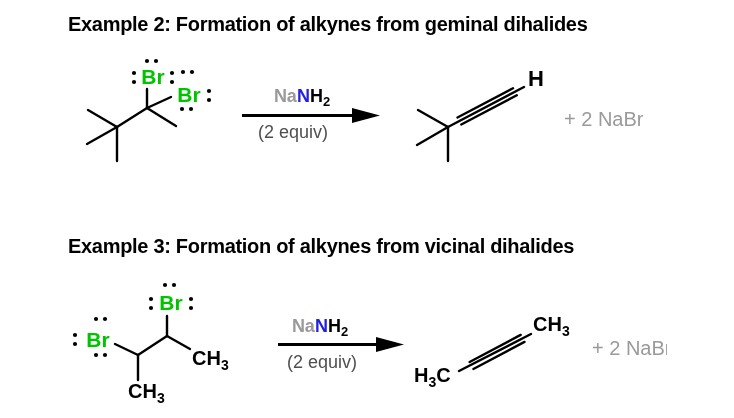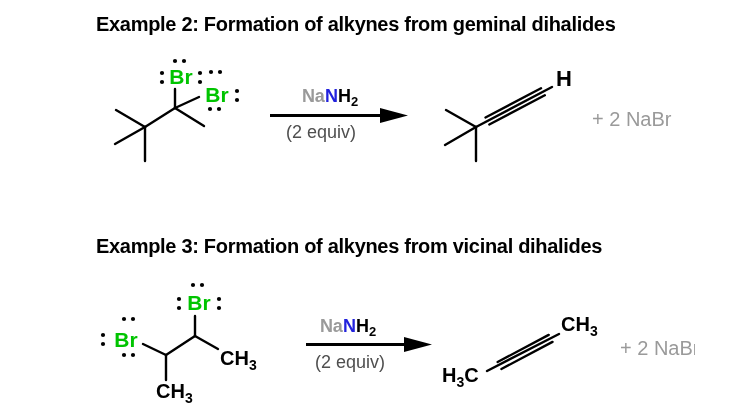--- a/index.html
+++ b/index.html
@@ -1,16 +1,16 @@
 <!DOCTYPE html>
 <html><head>
 <meta charset="utf-8">
 <style>
   html,body{margin:0;padding:0;background:#fff;}
-  .canvas{position:relative;width:667px;height:418px;background:#ffffff;overflow:hidden;margin-left:28px;}
+  .canvas{position:relative;width:667px;height:418px;background:#ffffff;overflow:hidden;}
   svg{display:block;}
   text{font-family:"Liberation Sans", sans-serif;}
   .title{font-size:20px;font-weight:bold;fill:#000;letter-spacing:-0.3px;}
   .bond{stroke:#000;stroke-width:2.4;stroke-linecap:round;fill:none;}
   .arrow-line{stroke:#000;stroke-width:2.8;stroke-linecap:butt;}
   .arrow-head{fill:#000;stroke:none;}
   .atom{font-size:20px;font-weight:bold;fill:#000;}
   .atom-big{font-size:22px;font-weight:bold;fill:#000;}
   .br{font-size:21px;font-weight:bold;}
   .sub{font-size:14px;}

